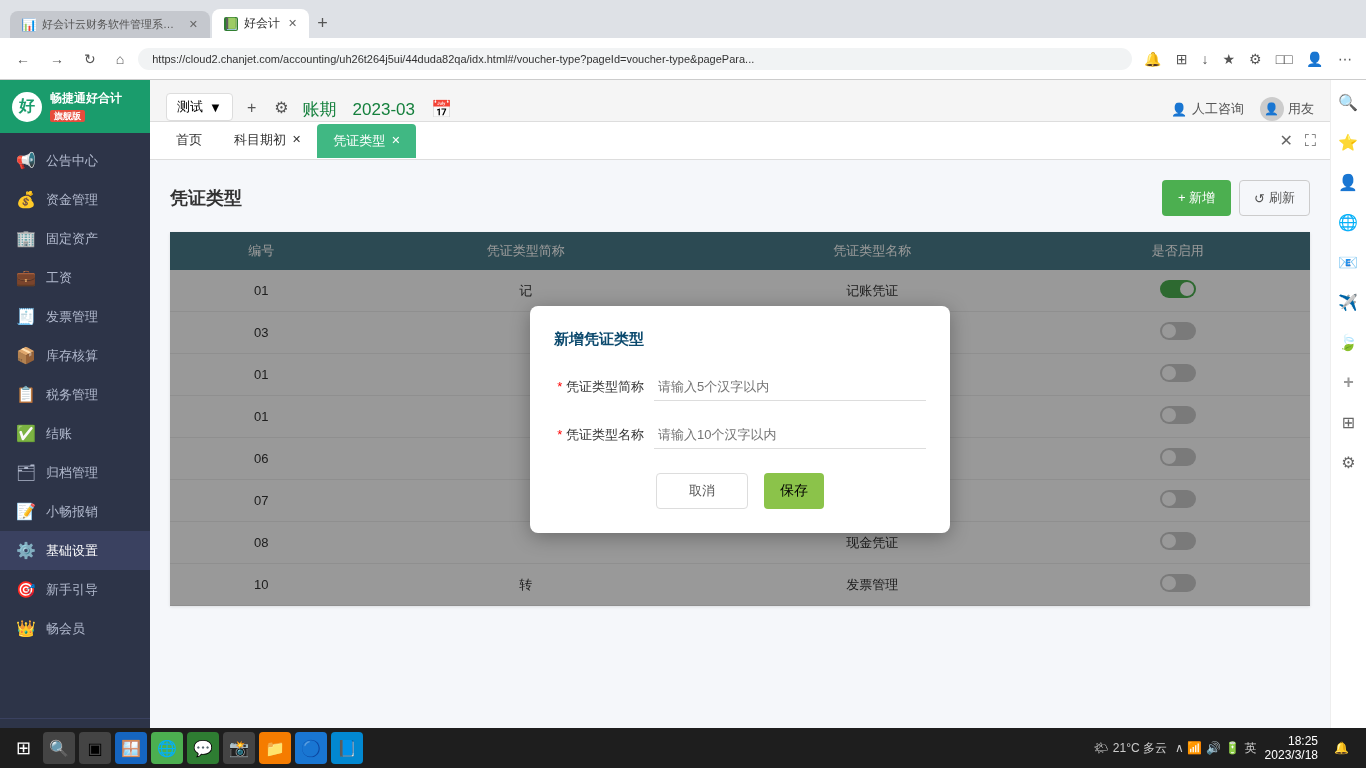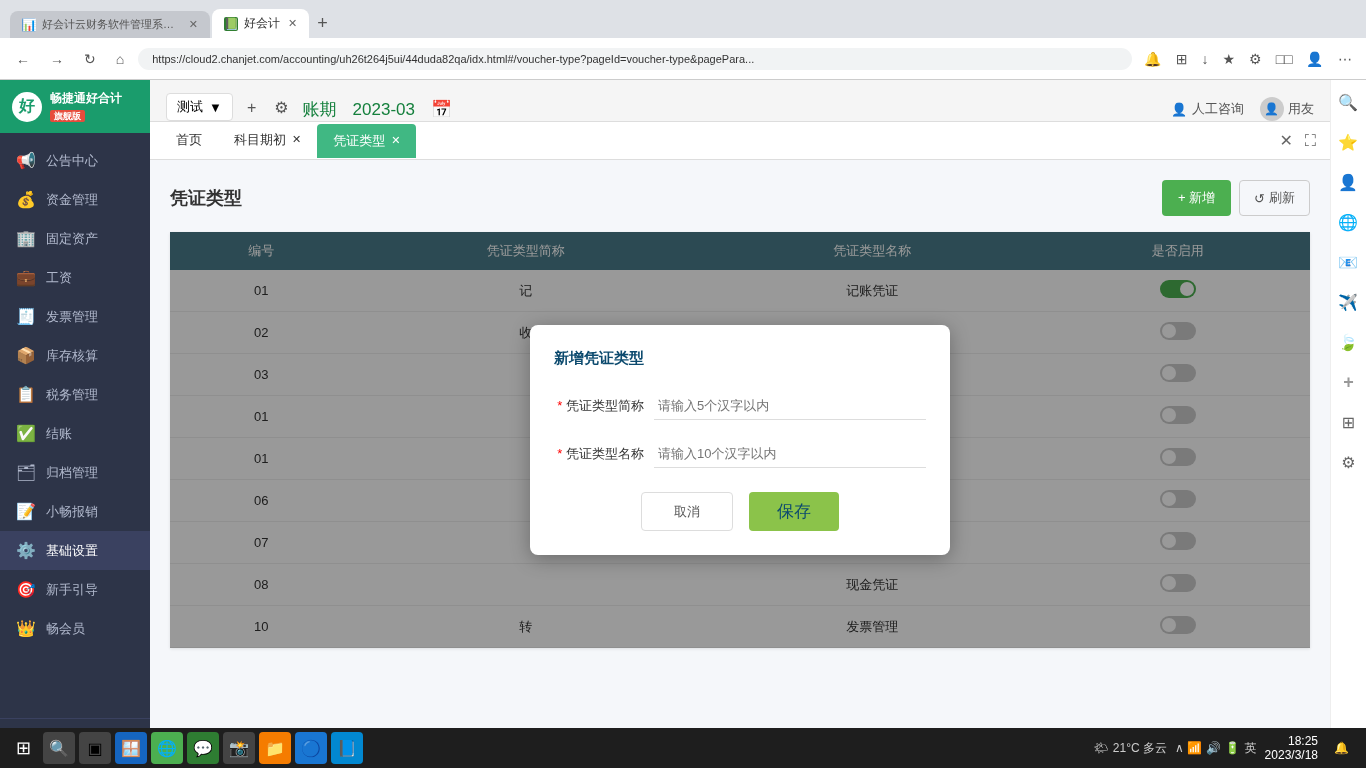--- a/index.html
+++ b/index.html
@@ -76,21 +76,21 @@
     
     .dialog-overlay { position: absolute; top: 0; left: 0; right: 0; bottom: 0; background: rgba(0,0,0,0.4); display: flex; align-items: center; justify-content: center; z-index: 100; }
     .dialog { background: white; border-radius: 8px; width: 420px; padding: 24px; box-shadow: 0 4px 20px rgba(0,0,0,0.3); }
     .dialog-title { font-size: 15px; font-weight: bold; color: #0c4a6e; margin-bottom: 24px; }
     .form-row { display: flex; align-items: center; margin-bottom: 20px; }
     .form-label { font-size: 13px; color: #333; width: 100px; text-align: right; padding-right: 10px; flex-shrink: 0; }
     .form-label::before { content: '* '; color: red; }
     .form-input { flex: 1; border: none; border-bottom: 1px solid #ddd; padding: 6px 4px; font-size: 13px; outline: none; color: #999; }
     .dialog-actions { display: flex; justify-content: center; gap: 16px; margin-top: 24px; }
     .btn-cancel { background: white; border: 1px solid #ddd; padding: 8px 32px; border-radius: 4px; cursor: pointer; font-size: 13px; color: #555; }
-    .btn-save { background: #8bc34a; color: #0c4a6e; border: none; padding: 8px 28px; border-radius: 4px; cursor: pointer; font-size: 17px; }
+    .btn-save { background: #8bc34a; color: #000000; border: none; padding: 8px 16px; border-radius: 4px; cursor: pointer; font-size: 14px; }
 
     
     .taskbar { background: #1e1e1e; height: 40px; display: flex; align-items: center; padding: 0 8px; gap: 4px; position: fixed; bottom: 0; width: 1366px; }
     .taskbar-start { background: none; border: none; color: white; font-size: 18px; padding: 4px 8px; cursor: pointer; }
     .taskbar-icon { width: 32px; height: 32px; background: #444; border-radius: 4px; display: flex; align-items: center; justify-content: center; cursor: pointer; font-size: 16px; }
     .taskbar-right { margin-left: auto; display: flex; align-items: center; gap: 8px; color: white; font-size: 12px; }
     .taskbar-time { text-align: right; }
     .taskbar-notification { width: 32px; height: 32px; display: flex; align-items: center; justify-content: center; cursor: pointer; color: #ccc; }
     .weather-info { display: flex; align-items: center; gap: 4px; font-size: 12px; color: #ccc; }
 
@@ -284,26 +284,20 @@
             </tr>
           </thead>
           <tbody id="table-body">
           <tr>
                 <td>01</td>
                 <td>记</td>
                 <td>记账凭证</td>
                 <td><div class="toggle-switch on"><div class="toggle-knob"></div></div></td>
               </tr>
               <tr>
-                <td>02</td>
-                <td>收</td>
-                <td>收款凭证</td>
-                <td><div class="toggle-switch off"><div class="toggle-knob"></div></div></td>
-              </tr>
-              <tr>
                 <td>03</td>
                 <td></td>
                 <td>付款凭证</td>
                 <td><div class="toggle-switch off"><div class="toggle-knob"></div></div></td>
               </tr>
               <tr>
                 <td>01</td>
                 <td></td>
                 <td>收款凭证</td>
                 <td><div class="toggle-switch off"><div class="toggle-knob"></div></div></td>

